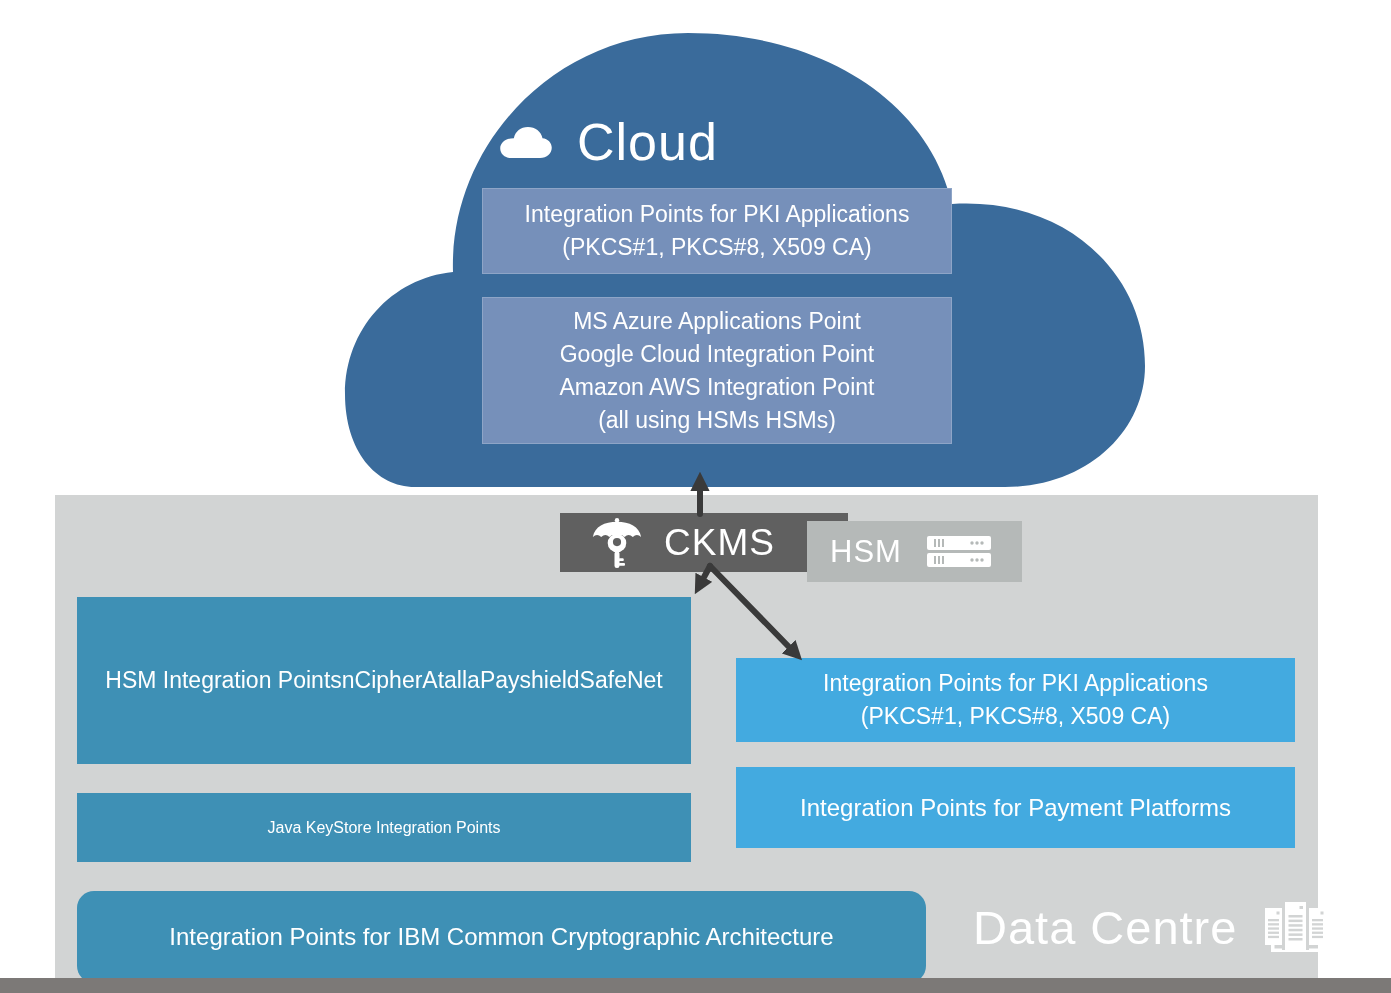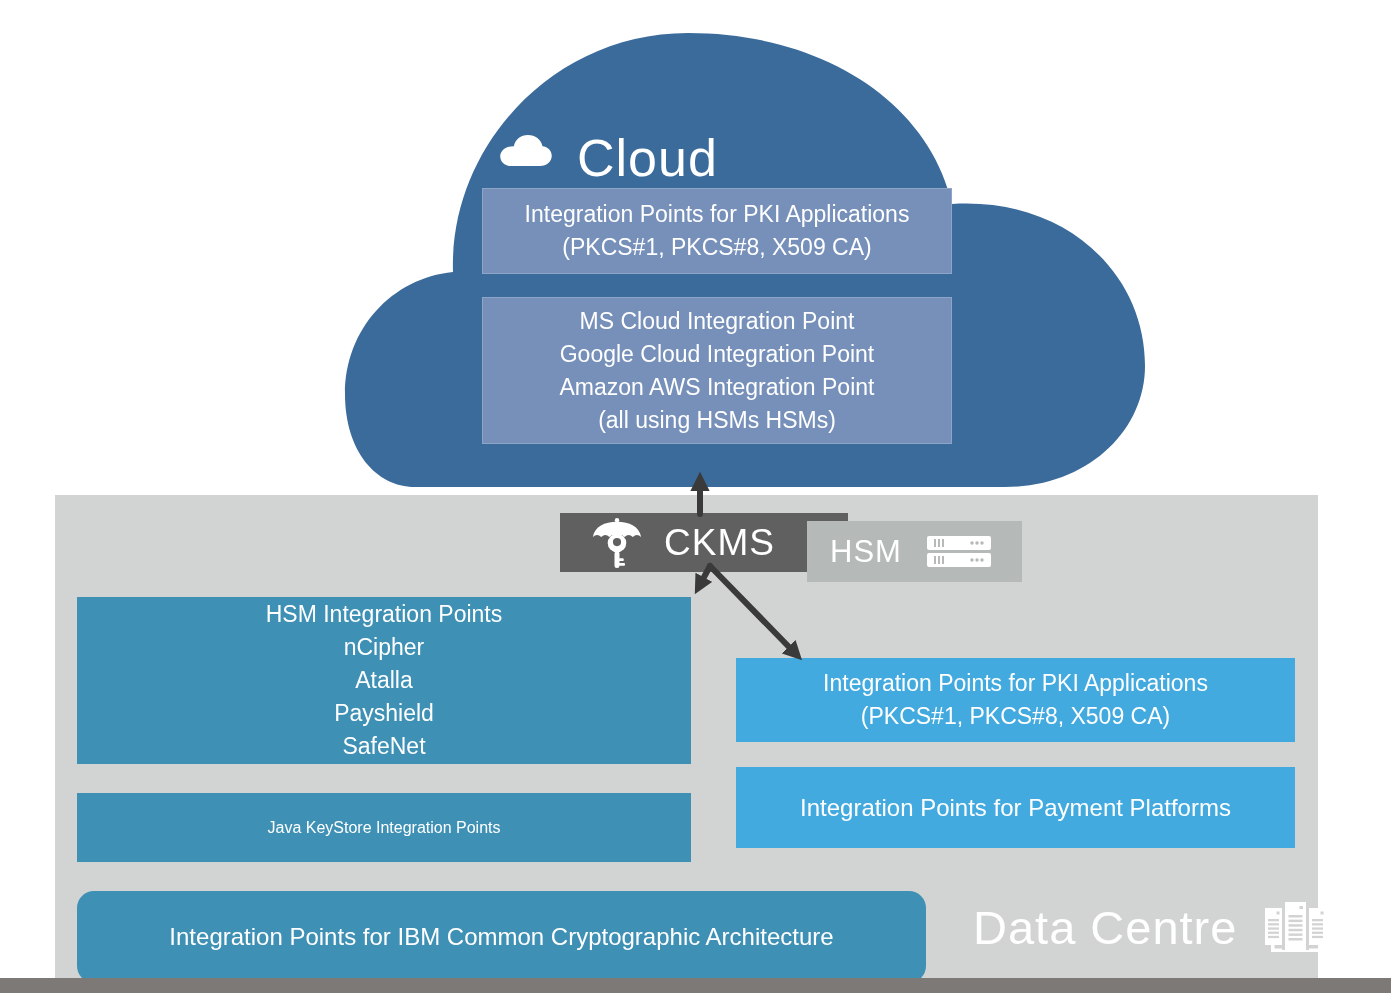--- a/index.html
+++ b/index.html
@@ -6,42 +6,42 @@
   #canvas{
     position:relative;width:1391px;height:993px;background:#ffffff;overflow:hidden;
     font-family:"Liberation Sans","DejaVu Sans",sans-serif;color:#ffffff;
   }
   .abs{position:absolute;}
   svg{display:block;}
 
   
   #cloud-svg{left:0;top:0;z-index:1;}
   #cloud-title{left:497px;top:116px;z-index:2;display:flex;align-items:center;gap:23px;}
-  #cloud-title .txt{font-size:52px;font-weight:300;letter-spacing:1px;line-height:1;margin-top:16px;}
+  #cloud-title .txt{font-size:52px;font-weight:300;letter-spacing:1px;line-height:1;}
   .cbox{
     z-index:2;background:#7690BA;border:1px solid #8EA5C7;
     display:flex;flex-direction:column;justify-content:center;align-items:center;
     text-align:center;font-size:23px;line-height:33px;font-weight:300;
   }
   #cloud-box-pki{left:482px;top:188px;width:468px;height:84px;}
   #cloud-box-providers{left:482px;top:297px;width:468px;height:145px;}
 
   
   #dc-panel{left:55px;top:495px;width:1263px;height:483px;background:#D2D4D4;z-index:0;}
 
   
   #ckms-box{left:560px;top:513px;width:288px;height:59px;background:#606060;z-index:3;
     display:flex;align-items:center;padding-left:31px;gap:21px;box-sizing:border-box;}
   #ckms-box .txt{font-size:37px;font-weight:300;letter-spacing:1px;}
   #hsm-box{left:793px;top:521px;width:215px;height:61px;background:#B5B9B8;z-index:4;
     display:flex;align-items:center;padding-left:23px;gap:25px;box-sizing:border-box;margin-left:14px;}
   #hsm-box .txt{font-size:31px;font-weight:300;letter-spacing:1px;}
 
   
-  .tealbox{z-index:2;background:#3E90B5;display:flex;flex-direction:column;justify-content:center;
+  .tealbox{z-index:2;background:#3E90B5;display:flex;flex-direction:row;justify-content:center;
     align-items:center;text-align:left;font-weight:300;}
   .brightbox{z-index:2;background:#43AAE0;display:flex;flex-direction:column;justify-content:center;
     align-items:center;text-align:center;font-weight:300;}
   #box-hsm-integration{left:77px;top:597px;width:614px;height:167px;font-size:23px;line-height:33px;}
   #box-java{left:77px;top:793px;width:614px;height:69px;font-size:16px;}
   #box-pki{left:736px;top:658px;width:559px;height:84px;font-size:23px;line-height:33px;}
   #box-payment{left:736px;top:767px;width:559px;height:81px;font-size:24px;}
   #box-ibm{left:77px;top:891px;width:849px;height:92px;font-size:24px;border-radius:17px;}
 
   
@@ -79,21 +79,21 @@
       </svg>
     </span>
     <span class="txt">Cloud</span>
   </div>
 
   <div id="cloud-box-pki" class="abs cbox">
     <div>Integration Points for PKI Applications</div>
     <div>(PKCS#1, PKCS#8, X509 CA)</div>
   </div>
   <div id="cloud-box-providers" class="abs cbox">
-    <div>MS Cloud Integration Point</div>
+    <div>MS Azure Applications Point</div>
     <div>Google Cloud Integration Point</div>
     <div>Amazon AWS Integration Point</div>
     <div>(all using HSMs HSMs)</div>
   </div>
 
   <div id="ckms-box" class="abs">
     <span>
       <svg width="52" height="54" viewBox="0 0 56 54">
         <g fill="#ffffff">
           <circle cx="28" cy="2.4" r="2.4"></circle>

